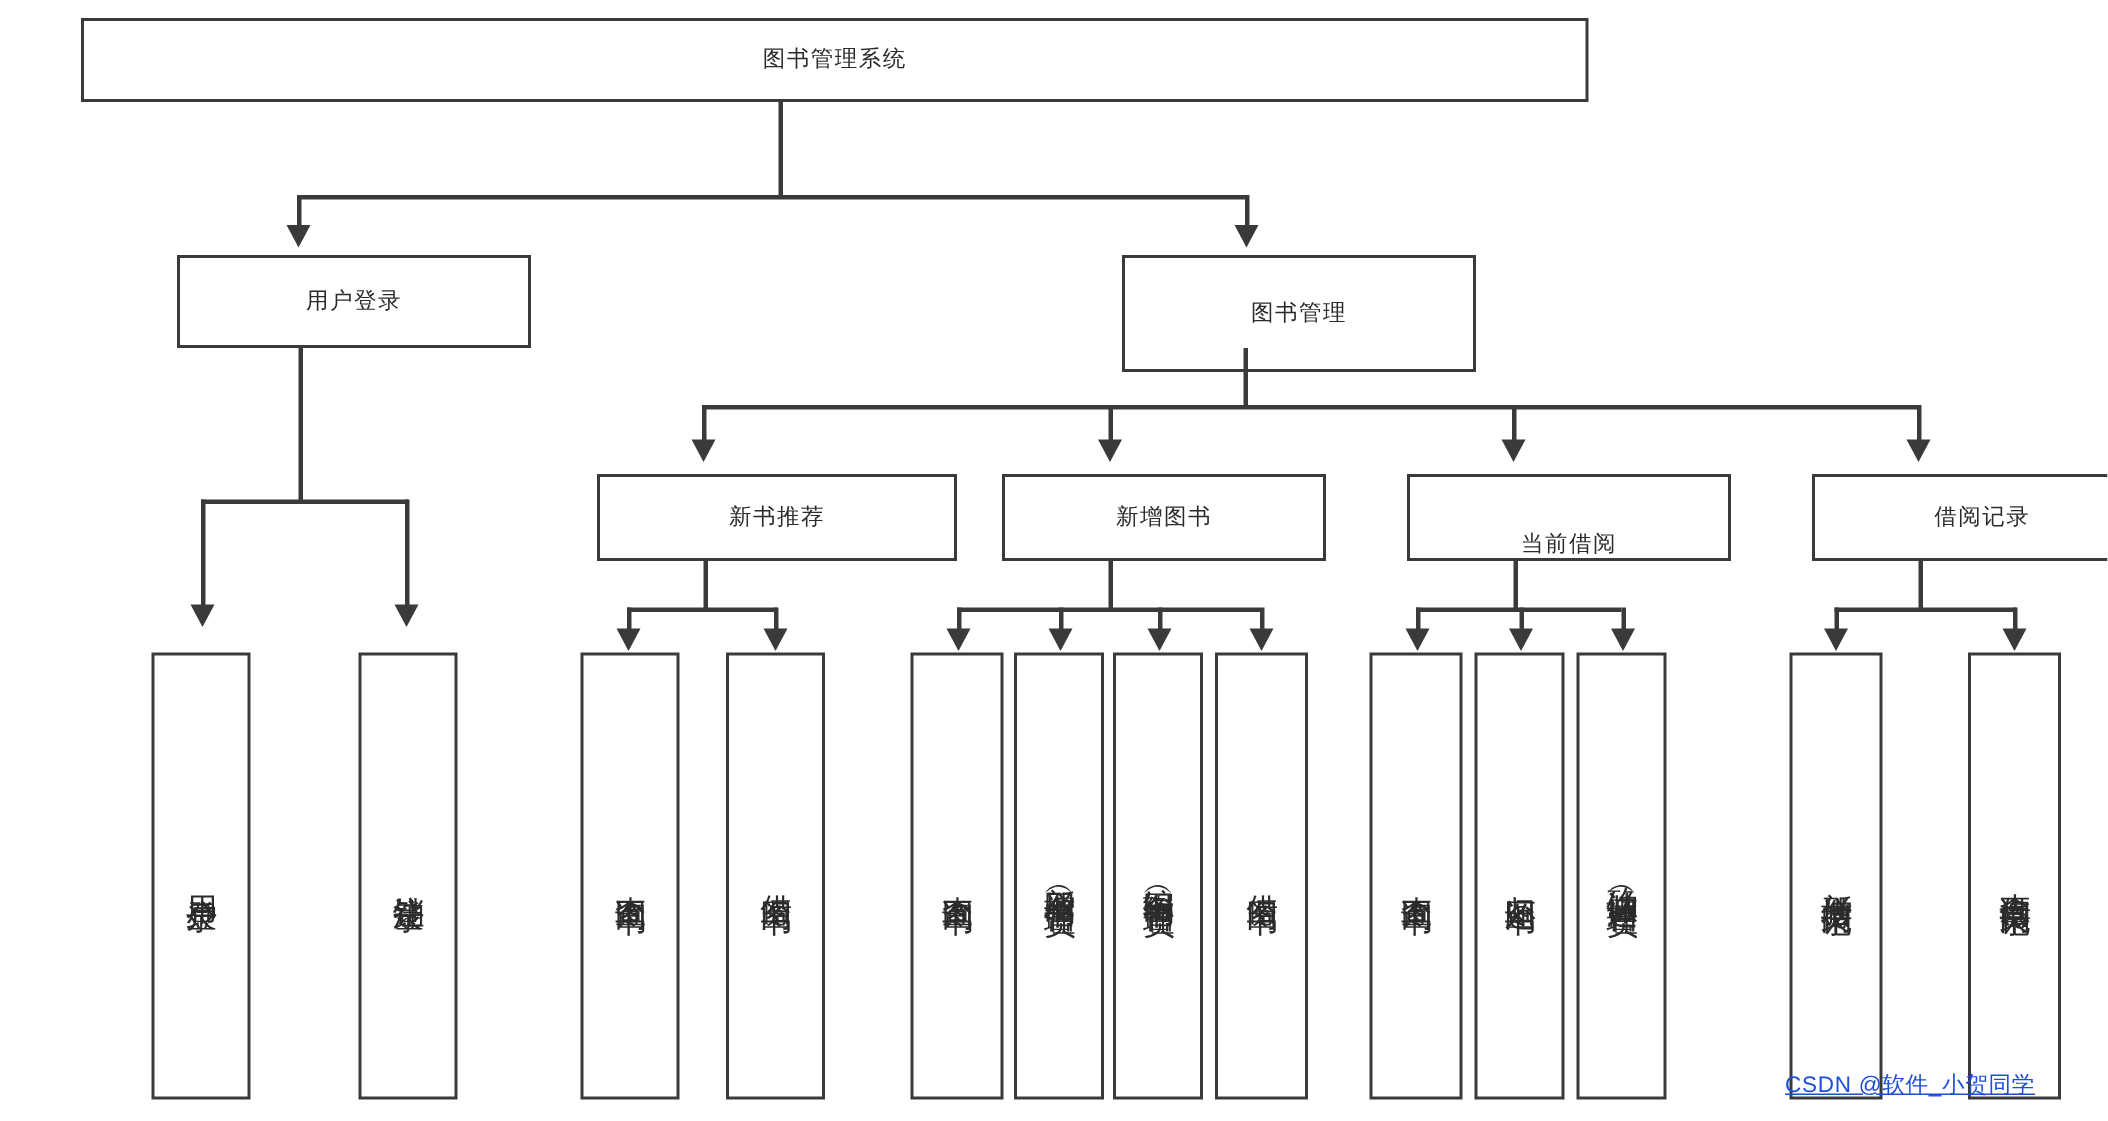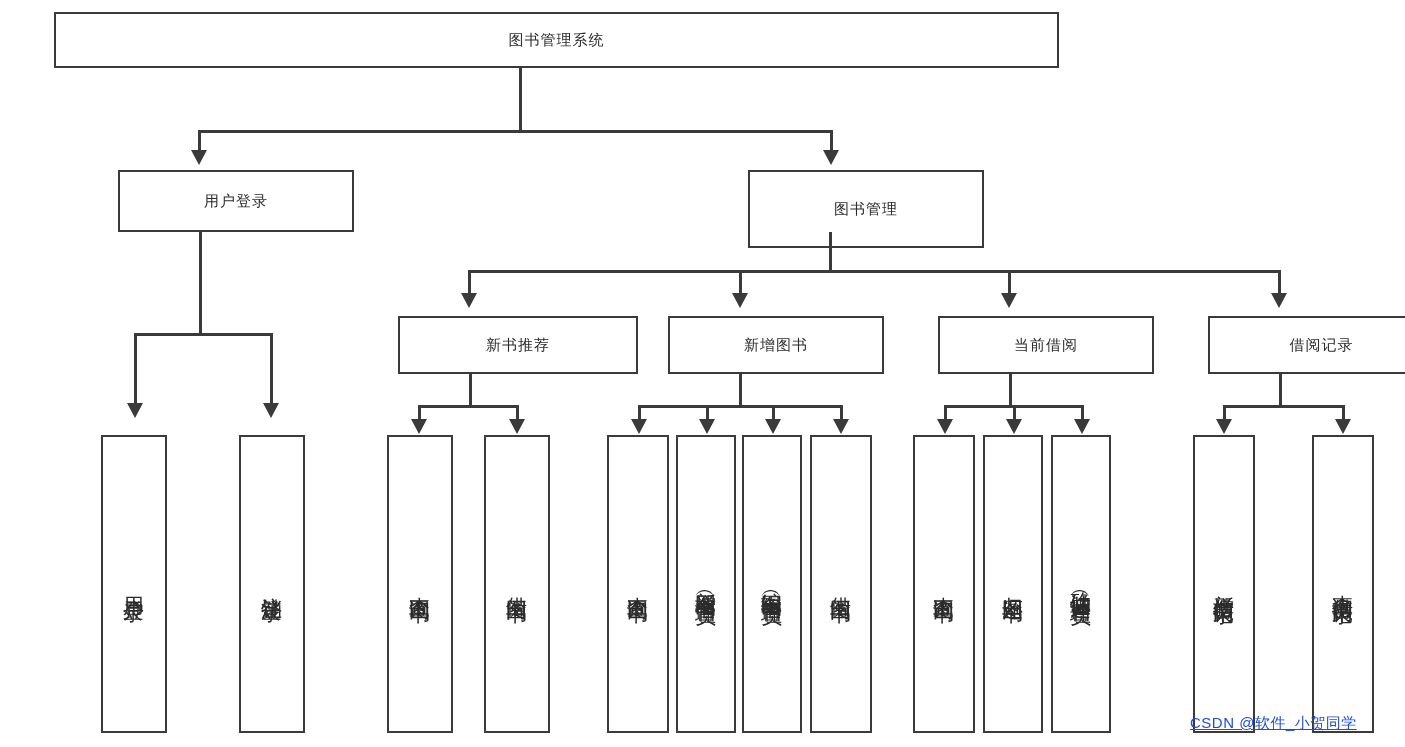--- a/index.html
+++ b/index.html
@@ -120,21 +120,21 @@
 
   <div class="lineV" style="left:1278px; top:270px; height:25px;"></div>
   <div class="arrow" style="left:1271px; top:293px;"></div>
 
   <div class="node horiz" style="left:362px; top:316px; width:240px; height:58px;">
     <span>新书推荐</span>
   </div>
   <div class="node horiz" style="left:632px; top:316px; width:216px; height:58px;">
     <span>新增图书</span>
   </div>
-  <div class="node horiz" style="left:902px; top:316px; width:216px; height:58px;">
+  <div class="node horiz" style="left:902px; top:316px; width:216px; height:58px;align-items:flex-end;">
     <span>当前借阅</span>
   </div>
   <div class="node horiz" style="left:1172px; top:316px; width:216px; height:58px;padding-left:11px;">
     <span>借阅记录</span>
   </div>
 
   <div class="lineV" style="left:469px; top:374px; height:33px;"></div>
   <div class="lineH" style="left:418px; top:405px; width:100px;"></div>
   <div class="lineV" style="left:418px; top:405px; height:16px;"></div>
   <div class="arrow" style="left:411px; top:419px;"></div>

